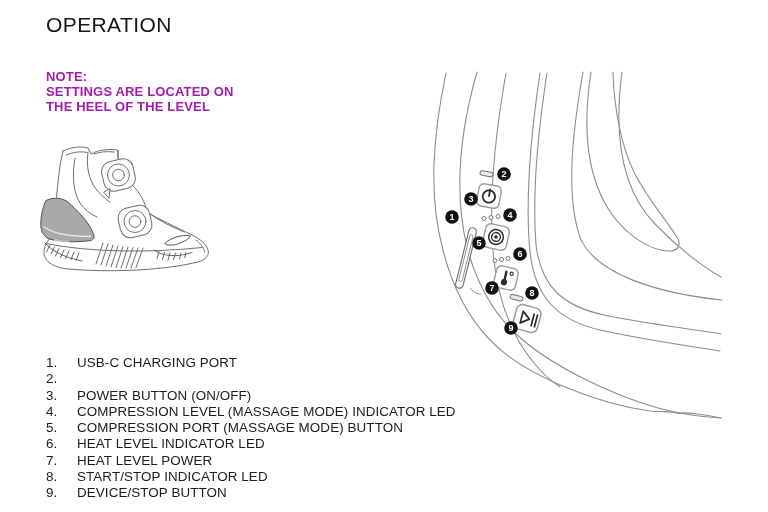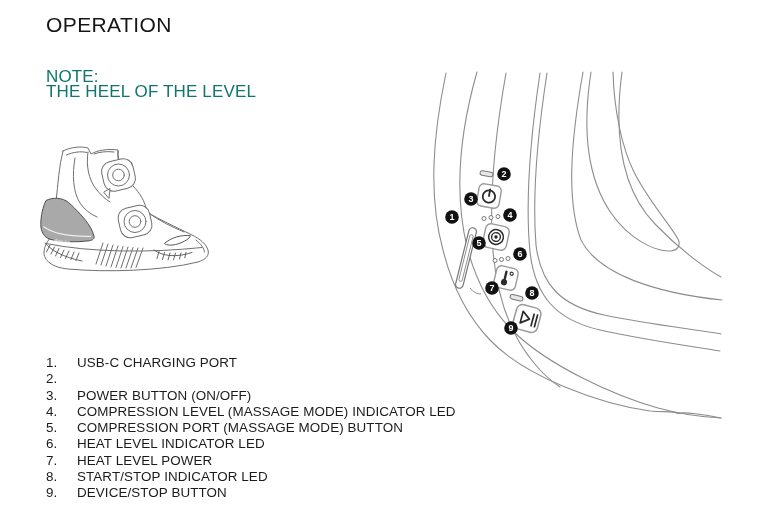--- a/index.html
+++ b/index.html
@@ -6,21 +6,21 @@
   .page{
     position:relative;width:768px;height:512px;background:#ffffff;overflow:hidden;
     font-family:"Liberation Sans",sans-serif;color:#1c1c1c;
   }
   .title{
     position:absolute;top:13px;left:46px;margin:0;
     font-size:21px;font-weight:500;letter-spacing:.4px;color:#161616;
   }
   .note{
     position:absolute;top:69px;left:46px;
-    font-size:17px;line-height:15.2px;font-weight:400;letter-spacing:.15px;color:#0f766e;
+    font-size:13px;line-height:15.2px;font-weight:700;letter-spacing:.15px;color:#a21caf;
   }
   .boot-wrap{position:absolute;left:36px;top:142px;width:180px;height:135px;}
   .heel-wrap{position:absolute;left:425px;top:55px;width:343px;height:375px;}
   .legend{
     position:absolute;top:355px;left:46px;margin:0;padding:0;list-style:none;
     font-size:13.4px;line-height:16.3px;font-weight:500;letter-spacing:.1px;color:#1c1c1c;
   }
   .legend li{display:flex;}
   .legend .num{width:31px;flex:0 0 31px;}
   svg{display:block;}
@@ -29,20 +29,21 @@
 </style>
 </head>
 <body>
 
 <div class="page">
 
   <h1 class="title">OPERATION</h1>
 
   <div class="note">
     <div>NOTE:</div>
+    <div>SETTINGS ARE LOCATED ON</div>
     <div>THE HEEL OF THE LEVEL</div>
   </div>
 
   <div class="boot-wrap">
     <svg width="180" height="135" viewBox="36 142 180 135">
       <g stroke="#707070" fill="none" stroke-width="1" stroke-linejoin="round" stroke-linecap="round">
 
         <path fill="#ffffff" d="M63,151 C71,147 81,146 88,148 L91,154 C97,150.5 107,148.5 118,150 C117.5,161 122,175 133,186 C139.5,192.5 145,201 147,212 C158,219 176,227 191,234.5 C200.5,239 206.5,244.5 208,250 C209.5,255.5 206,259.5 198,262 C162,271 106,272.5 68,269 C52.5,267.5 43.5,260.5 44,252 C44.5,244 49.5,238 55.5,232.5 C51.5,223 51.5,211 56,202 C58,184 59,166 63,151 Z"></path>
         <path d="M66.5,155 C73,152 81,151 87,152.5"></path>
         <path d="M94,154 C99,152 107,151 114,152"></path>

